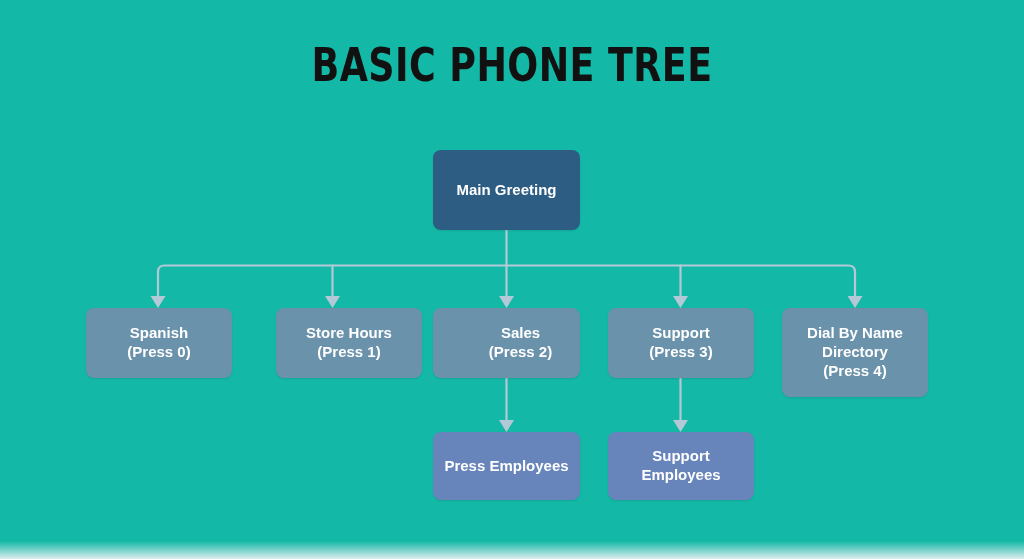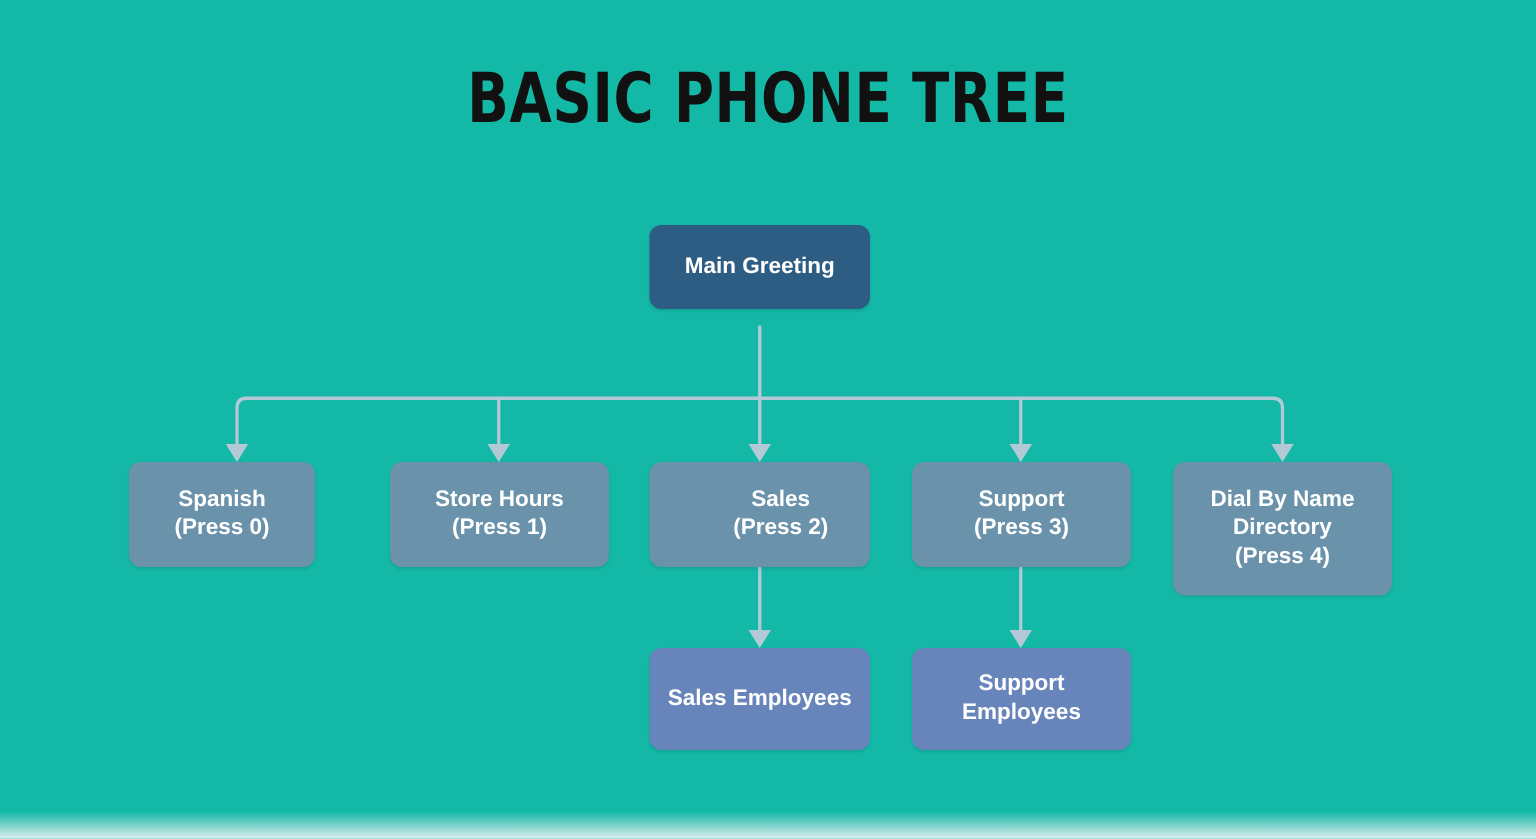--- a/index.html
+++ b/index.html
@@ -121,30 +121,30 @@
       <polygon points="332.5,308 325,296 340,296"></polygon>
       <polygon points="506.5,308 499,296 514,296"></polygon>
       <polygon points="680.5,308 673,296 688,296"></polygon>
       <polygon points="855,308 847.5,296 862.5,296"></polygon>
 
       <polygon points="506.5,432 499,420 514,420"></polygon>
       <polygon points="680.5,432 673,420 688,420"></polygon>
     </g>
   </svg>
 
-  <div class="node node-root" style="left:433px; top:150px; width:147px; height:56px;">
+  <div class="node node-root" style="left:433px; top:150px; width:147px; height:80px;">
     <span class="label">Main Greeting</span>
   </div>
 
-  <div class="node node-mid" style="left:86px; top:308px; width:124px; height:70px;">
+  <div class="node node-mid" style="left:86px; top:308px; width:146px; height:70px;">
     <span class="label">Spanish
 (Press 0)</span>
   </div>
 
-  <div class="node node-mid" style="left:260px; top:308px; width:146px; height:70px;">
+  <div class="node node-mid" style="left:276px; top:308px; width:146px; height:70px;">
     <span class="label">Store Hours
 (Press 1)</span>
   </div>
 
   <div class="node node-mid" style="left:433px; top:308px; width:147px; height:70px;padding-left:36px;">
     <span class="label">Sales
 (Press 2)</span>
   </div>
 
   <div class="node node-mid" style="left:608px; top:308px; width:146px; height:70px;">
@@ -152,21 +152,21 @@
 (Press 3)</span>
   </div>
 
   <div class="node node-mid" style="left:782px; top:308px; width:146px; height:89px;">
     <span class="label">Dial By Name
 Directory
 (Press 4)</span>
   </div>
 
   <div class="node node-leaf" style="left:433px; top:432px; width:147px; height:68px;">
-    <span class="label">Sales Employees</span>
+    <span class="label">Press Employees</span>
   </div>
 
   <div class="node node-leaf" style="left:608px; top:432px; width:146px; height:68px;">
     <span class="label">Support
 Employees</span>
   </div>
 
   <div id="bottom-fade"></div>
 </div>
 

